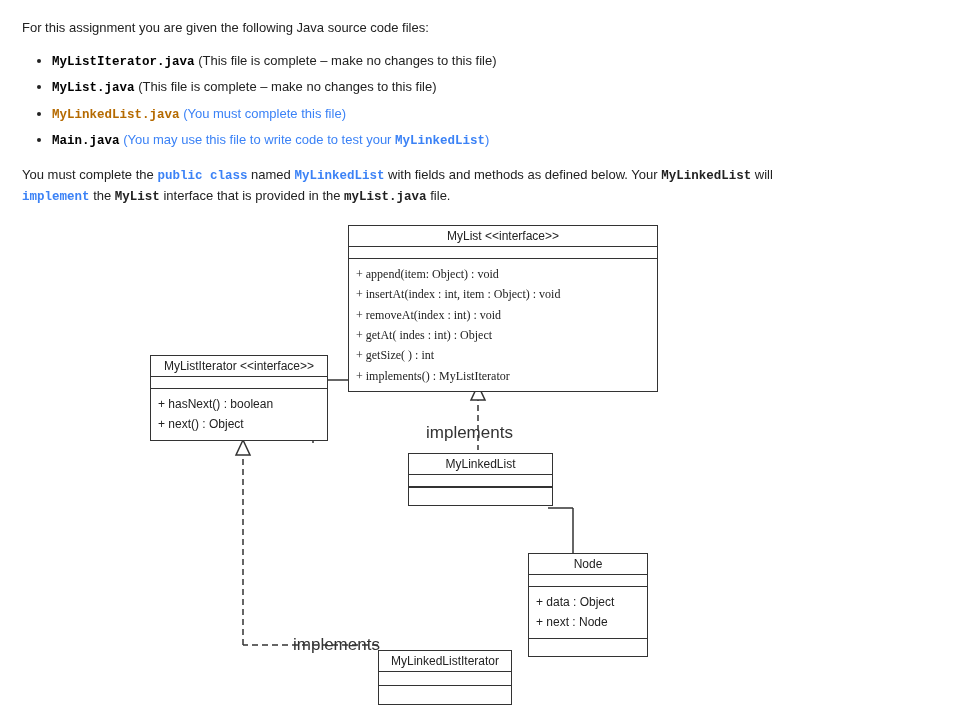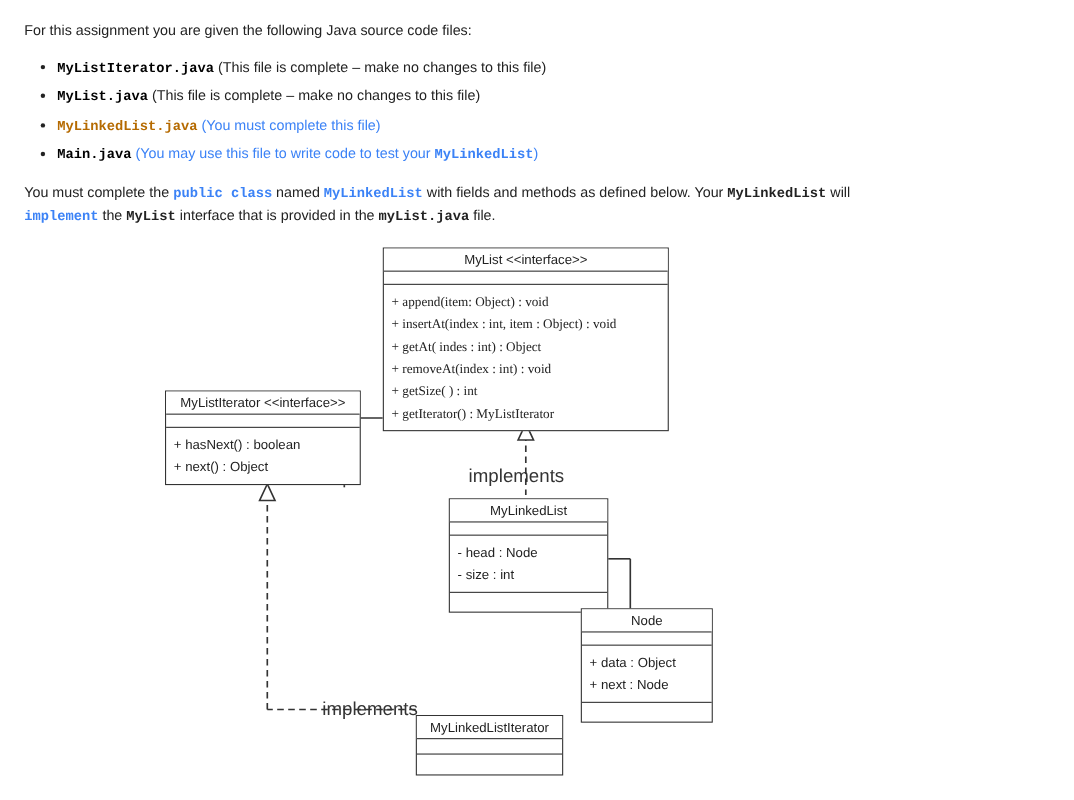--- a/index.html
+++ b/index.html
@@ -114,51 +114,47 @@
 
     <line x1="240" y1="420" x2="105" y2="420" stroke="#333" stroke-width="1.5" stroke-dasharray="6,4"></line>
     <line x1="105" y1="420" x2="105" y2="218" stroke="#333" stroke-width="1.5" stroke-dasharray="6,4"></line>
 
     <polygon points="105,215 98,230 112,230" fill="white" stroke="#333" stroke-width="1.5"></polygon>
 
     <line x1="210" y1="155" x2="175" y2="155" stroke="#333" stroke-width="1.5"></line>
     <line x1="175" y1="155" x2="175" y2="218" stroke="#333" stroke-width="1.5"></line>
   </svg>
 
-  <div class="uml-box" style="left:210px; top:0px; width:260px;">
+  <div class="uml-box" style="left:210px; top:0px; width:310px;">
     <div class="uml-title">MyList &lt;&lt;interface&gt;&gt;</div>
     <div class="uml-section" style="min-height:12px;"></div>
     <div class="uml-methods">
       <div>+ append(item: Object) : void</div>
       <div>+ insertAt(index : int, item : Object) : void</div>
+      <div>+ removeAt(index : int) : void</div>
       <div>+ getAt( indes : int) : Object</div>
-      <div>+ removeAt(index : int) : void</div>
       <div>+ getSize( ) : int</div>
-      <div>+ getIterator() : MyListIterator</div>
+      <div>+ implements() : MyListIterator</div>
     </div>
   </div>
 
   <div class="uml-box" style="left:12px; top:130px; width:178px;">
     <div class="uml-title">MyListIterator &lt;&lt;interface&gt;&gt;</div>
     <div class="uml-section" style="min-height:12px;"></div>
     <div class="uml-fields">
       <div>+ hasNext() : boolean</div>
       <div>+ next() : Object</div>
     </div>
   </div>
 
   <div class="label-implements" style="left:288px; top:198px;">implements</div>
 
   <div class="uml-box" style="left:270px; top:228px; width:145px;">
     <div class="uml-title">MyLinkedList</div>
     <div class="uml-section" style="min-height:12px;"></div>
-    <div class="uml-fields">
-      <div>- head : Node</div>
-      <div>- size : int</div>
-    </div>
     <div class="uml-section" style="min-height:18px;border-top:1.5px solid #333;"></div>
   </div>
 
   <div class="uml-box" style="left:390px; top:328px; width:120px;">
     <div class="uml-title">Node</div>
     <div class="uml-section" style="min-height:12px;"></div>
     <div class="uml-fields">
       <div>+ data : Object</div>
       <div>+ next : Node</div>
     </div>

